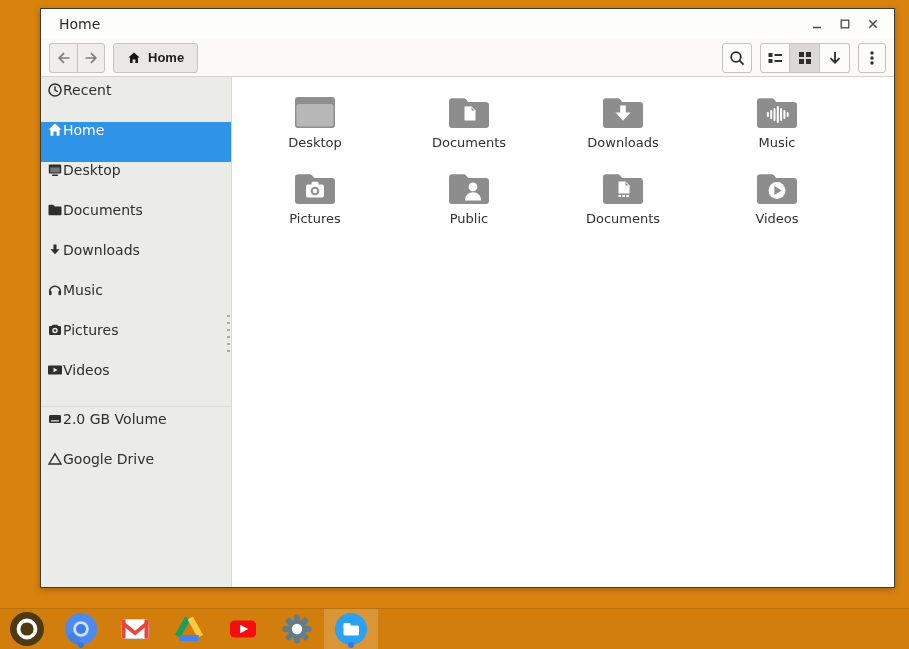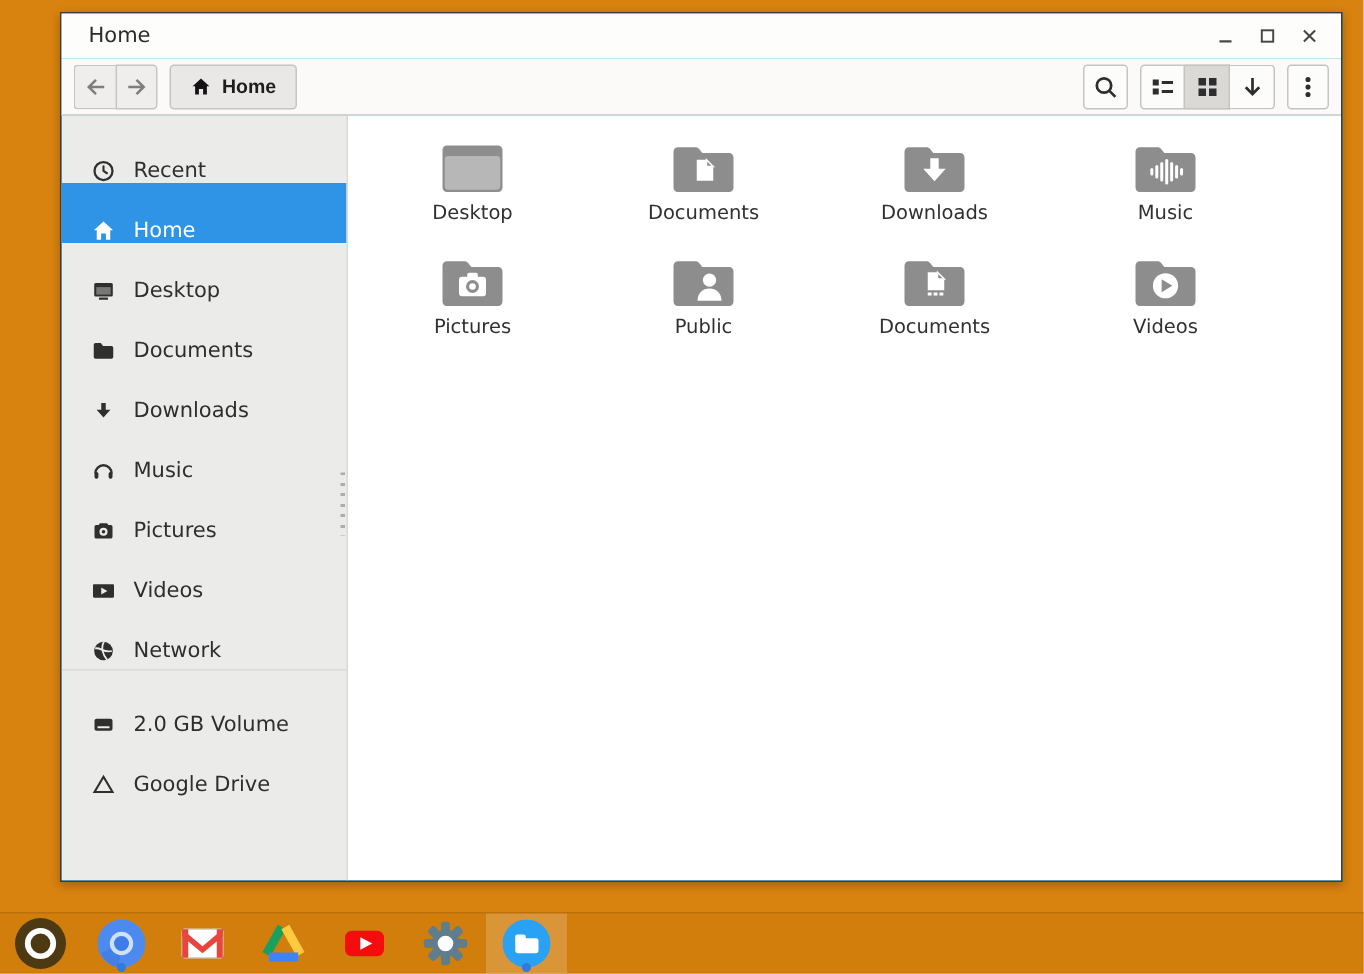--- a/index.html
+++ b/index.html
@@ -6,21 +6,21 @@
   body{
     width:909px;height:649px;position:relative;overflow:hidden;
     font-family:"DejaVu Sans","Liberation Sans",sans-serif;
     background:#D8820F;
   }
   .screen{position:absolute;inset:0;}
 
   
   .window{
     position:absolute;left:40px;top:8px;width:855px;height:580px;
-    background:#0ea5e9;border:1px solid #3F3B35;box-sizing:border-box;
+    background:#bef264;border:1px solid #3F3B35;box-sizing:border-box;
     display:flex;flex-direction:column;box-shadow:0 2px 6px rgba(0,0,0,.25);
   }
   .titlebar{height:30px;flex:0 0 30px;background:#FDFDFC;display:flex;align-items:center;padding:0 10px 0 18px;}
   .title{font-size:14px;color:#2B2B2B;}
   .controls{margin-left:auto;display:flex;gap:6px;}
   .controls button{width:22px;height:22px;border:none;background:transparent;padding:0;display:flex;align-items:center;justify-content:center;cursor:pointer;}
 
   .toolbar{height:37px;flex:0 0 37px;background:#FBFAF9;display:flex;align-items:center;padding:0 8px;gap:8px;border-bottom:1px solid #D6D3CE;}
   .tbtn{height:30px;background:#EFEEEC;border:1px solid #C6C4C0;display:flex;align-items:center;justify-content:center;padding:0;cursor:pointer;box-sizing:border-box;}
   .nav-group{display:flex;}
@@ -32,21 +32,21 @@
   .view-group{display:flex;}
   .view-group .tbtn{width:30px;background:#FCFCFB;}
   .view-group .tbtn+.tbtn{border-left:none;}
   .view-group .tbtn:first-child{border-radius:3px 0 0 3px;}
   .view-group .tbtn:last-child{border-radius:0 3px 3px 0;}
   .view-group .tbtn.sel{background:#DBD9D6;}
   .menu-btn{width:28px;border-radius:3px;background:#FCFCFB;}
 
   .wbody{flex:1;display:flex;overflow:hidden;}
   .sidebar{width:191px;flex:0 0 191px;background:#EBEBE9;border-right:1px solid #DBD9D6;padding-top:5px;box-sizing:border-box;position:relative;overflow:hidden;}
-  .srow{height:40px;display:flex;align-items:flex-end;gap:12px;padding-left:20px;font-size:14px;color:#2E2E2E;cursor:pointer;}
+  .srow{height:40px;display:flex;align-items:flex-start;padding-left:6px;font-size:14px;color:#2E2E2E;cursor:pointer;}
   .srow .sicon{width:16px;height:16px;display:flex;align-items:center;color:#2F2F2F;}
   .srow.sel{background:#2F93E6;color:#FFFFFF;}
   .srow.sel .sicon{color:#FFFFFF;}
   .sep{height:1px;background:#DCDAD7;margin:4px 0;}
   .resize-handle{position:absolute;right:1px;top:238px;width:3px;height:42px;cursor:col-resize;
     background:repeating-linear-gradient(#ACACAA 0 2px,transparent 2px 7px);}
 
   .content{flex:1;background:#FFFFFF;padding:16px 0 0 6px;display:flex;flex-wrap:wrap;align-content:flex-start;}
   .cell{width:154px;height:76px;display:flex;flex-direction:column;align-items:center;cursor:pointer;}
   .cell .clabel{margin-top:4px;font-size:13px;color:#303030;line-height:16px;}
@@ -223,29 +223,20 @@
             </span>
             <span class="slabel">Pictures</span>
           </div>
           <div class="srow">
             <span class="sicon">
               <svg width="16" height="16" viewBox="0 0 16 16">
                 <path fill-rule="evenodd" d="M1.8 3.5h12.4c.5 0 .8.3.8.8v7.4c0 .5-.3.8-.8.8H1.8c-.5 0-.8-.3-.8-.8V4.3c0-.5.3-.8.8-.8Z M6.5 5.7 10.6 8 6.5 10.3Z" fill="currentColor"></path>
               </svg>
             </span>
             <span class="slabel">Videos</span>
-          </div>
-          <div class="srow">
-            <span class="sicon">
-              <svg width="16" height="16" viewBox="0 0 16 16">
-                <circle cx="8" cy="8" r="6.2" fill="currentColor"></circle>
-                <path d="M2.4 6.3c3.5-1.1 5.6 3.1 11.2 1.7M8.3 1.9c-2.3 3.8-.7 8.7 2.1 12" fill="none" stroke="#EBEBE9" stroke-width="1.2"></path>
-              </svg>
-            </span>
-            <span class="slabel">Network</span>
           </div>
           <div class="sep"></div>
           <div class="srow">
             <span class="sicon">
               <svg width="16" height="16" viewBox="0 0 16 16">
                 <path fill-rule="evenodd" d="M2 5.6c0-.9.6-1.5 1.5-1.5h9c.9 0 1.5.6 1.5 1.5v5c0 .9-.6 1.5-1.5 1.5h-9C2.6 12.1 2 11.5 2 10.6Z M4 9.2h8v1.3H4Z" fill="currentColor"></path>
               </svg>
             </span>
             <span class="slabel">2.0 GB Volume</span>
           </div>

